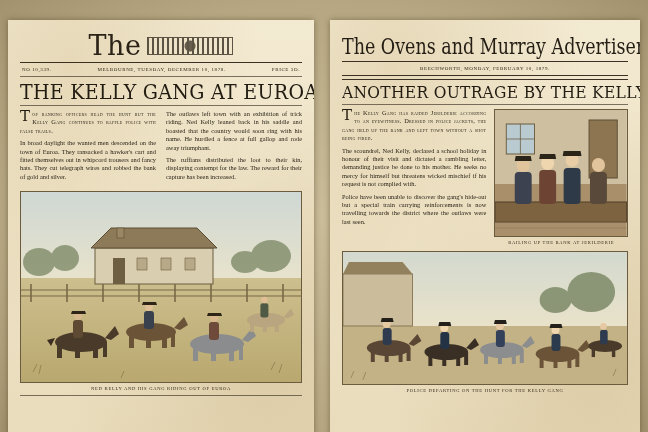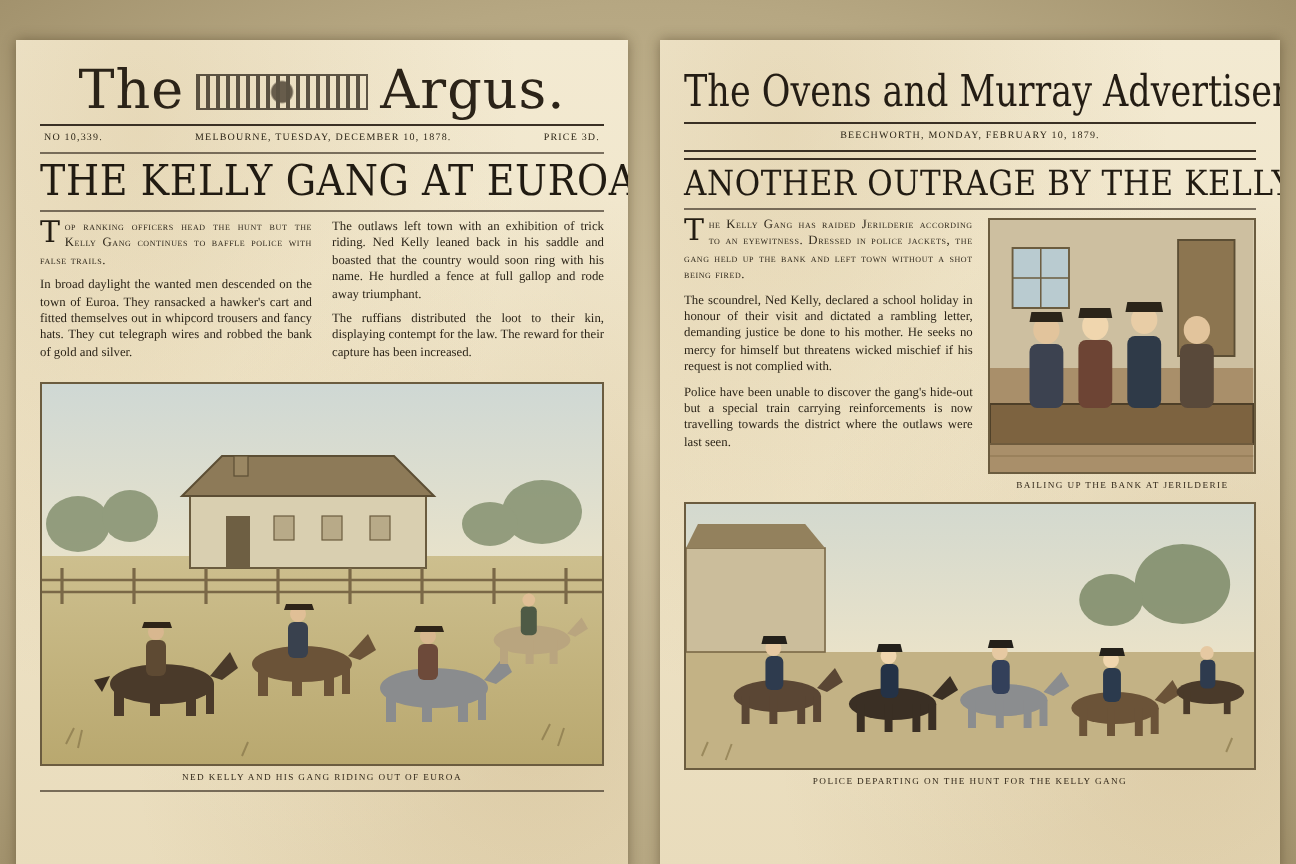--- a/index.html
+++ b/index.html
@@ -133,21 +133,20 @@
 <body>
 
 <div class="scene">
 
   <div class="page" id="page-left">
     <div class="inner">
 
       <div class="masthead-left">
         <span class="the">The</span>
         <span class="orn"></span>
-        <span>Argus.</span>
       </div>
 
       <div class="rule"></div>
 
       <div class="dateline">
         <span>No 10,339.</span>
         <span class="mid">MELBOURNE, TUESDAY, DECEMBER 10, 1878.</span>
         <span>PRICE 3d.</span>
       </div>
 

